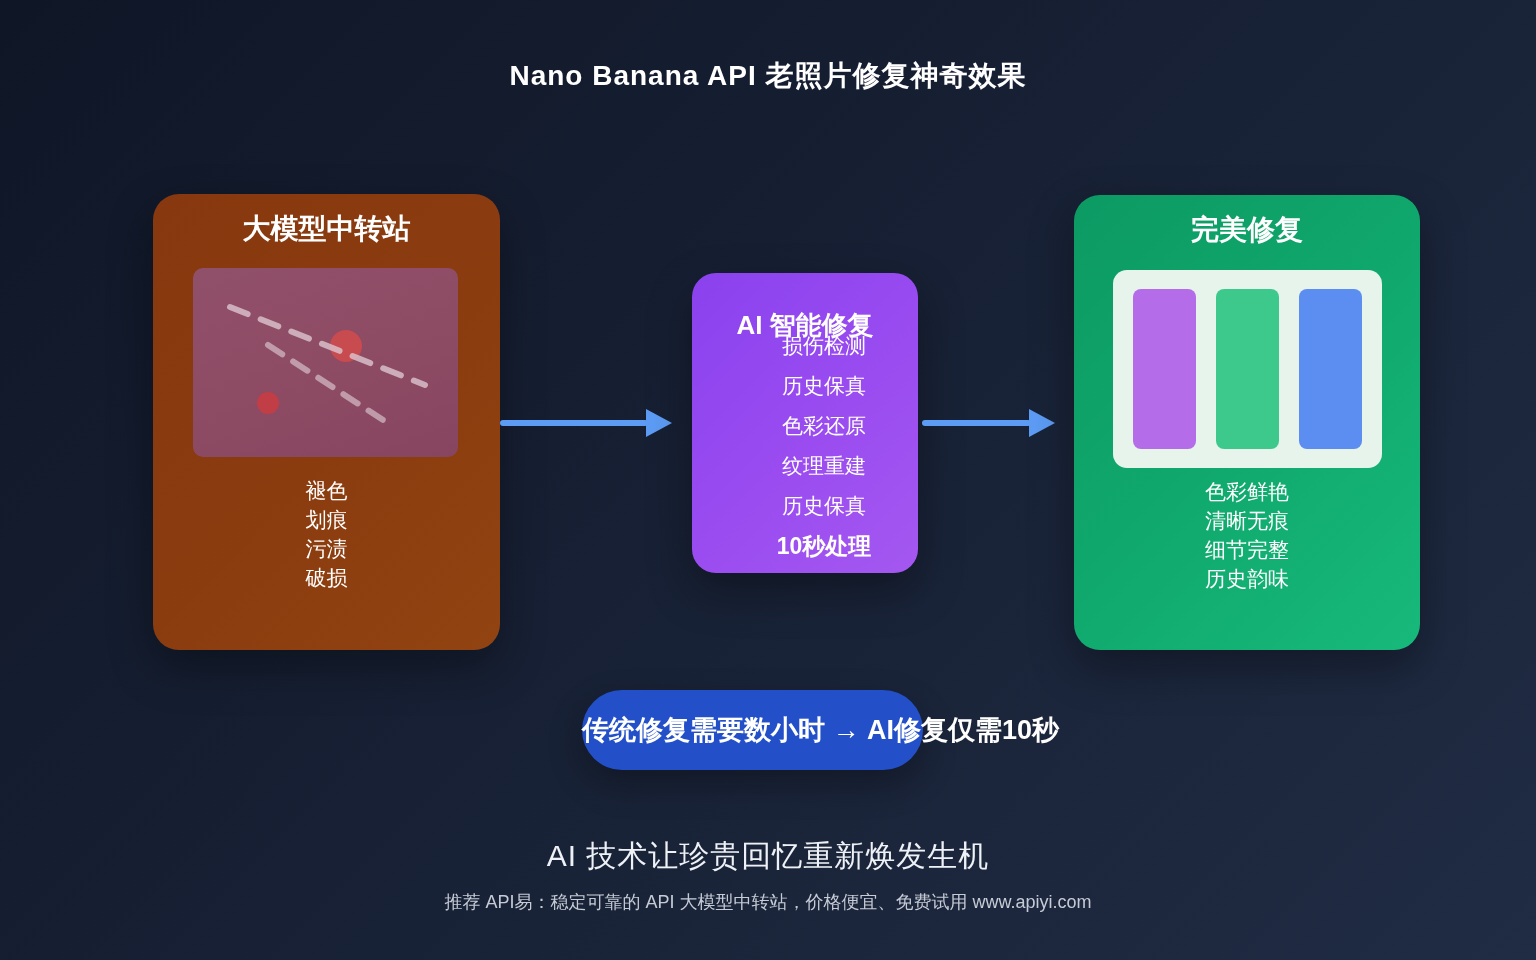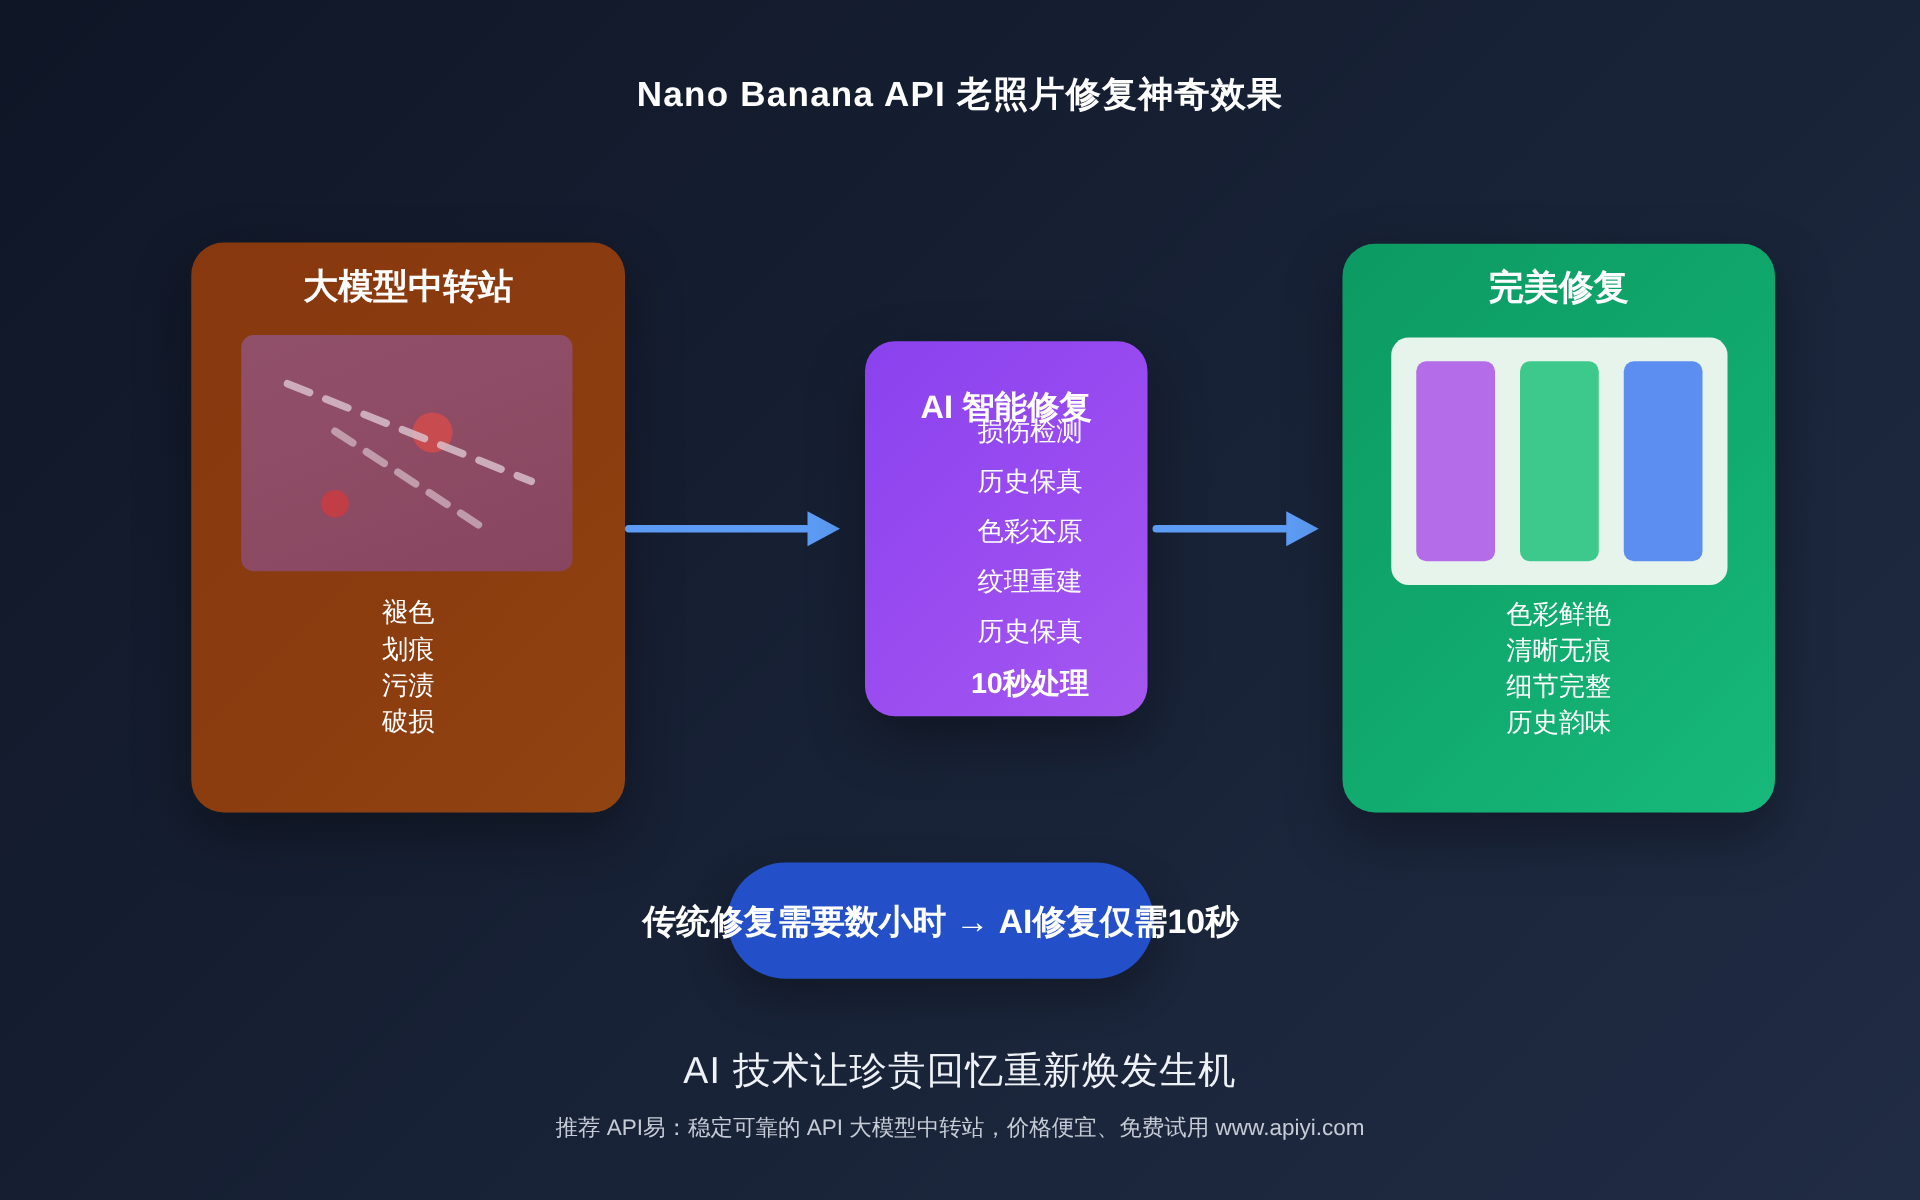--- a/index.html
+++ b/index.html
@@ -77,23 +77,23 @@
     border-top:14px solid transparent;border-bottom:14px solid transparent;
     border-left:26px solid var(--arrow,#5d9cf5);
   }
   .arrow-1{left:500px;top:409px;width:172px;}
   .arrow-1 .shaft{width:148px;}
   .arrow-1 .head{left:146px;}
   .arrow-2{left:922px;top:409px;width:133px;}
   .arrow-2 .shaft{width:109px;}
   .arrow-2 .head{left:107px;}
   .pill{
-    position:absolute;left:582px;top:690px;width:341px;height:93px;
+    position:absolute;left:582px;top:690px;width:341px;height:80px;
     border-radius:47px;background:var(--pill,#2350c8);
-    display:flex;align-items:center;justify-content:center;
+    display:flex;align-items:center;
     box-shadow:0 14px 34px rgba(0,0,0,0.3);
   }
   .pill-text{
     white-space:nowrap;color:#ffffff;font-weight:bold;font-size:27px;
   }
   .tagline{
     position:absolute;top:808px;left:0;width:100%;text-align:center;
     color:#eef1f6;font-size:30px;letter-spacing:1px;margin-top:28px;
   }
   .footer-note{

